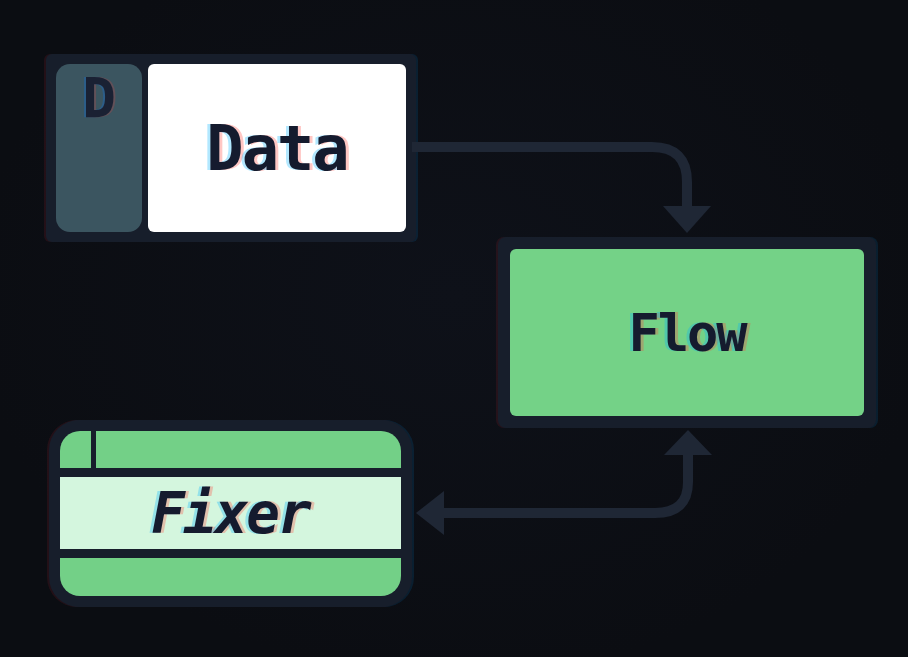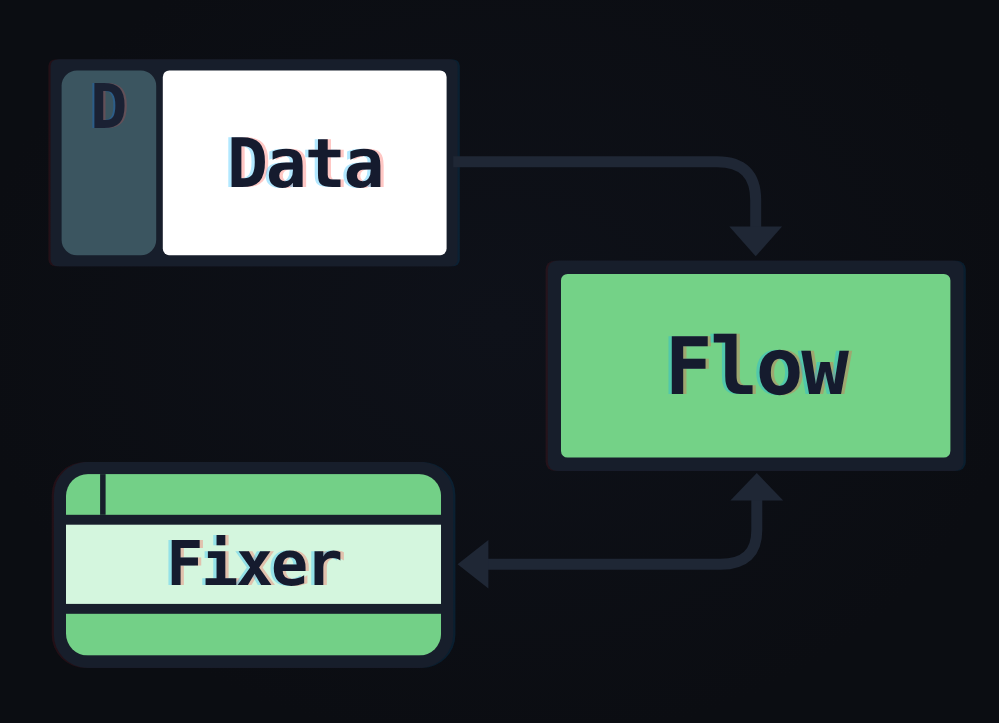--- a/index.html
+++ b/index.html
@@ -73,28 +73,29 @@
     border-radius: 8px;
     padding: 12px;
   }
   .flow-main {
     width: 100%; height: 100%;
     background: #74d287;
     border-radius: 6px;
     box-sizing: border-box;
     display: flex; align-items: center; justify-content: center;
   }
-  .flow-main .pixel-label { font-size: 72px; }
+  .flow-main .pixel-label { font-size: 52px; }
 
   
   .node-fixer {
     left: 49px; top: 420px;
     width: 363px; height: 187px;
     border-radius: 30px;
     padding: 11px;
+    font-style: italic;
   }
   .fixer-inner {
     position: relative;
     width: 100%; height: 100%;
     border-radius: 20px;
     overflow: hidden;
     display: flex; flex-direction: column;
     gap: 9px;
   }
   .fixer-band-top    { flex: none; height: 37px; background: #73d087; position: relative; }

